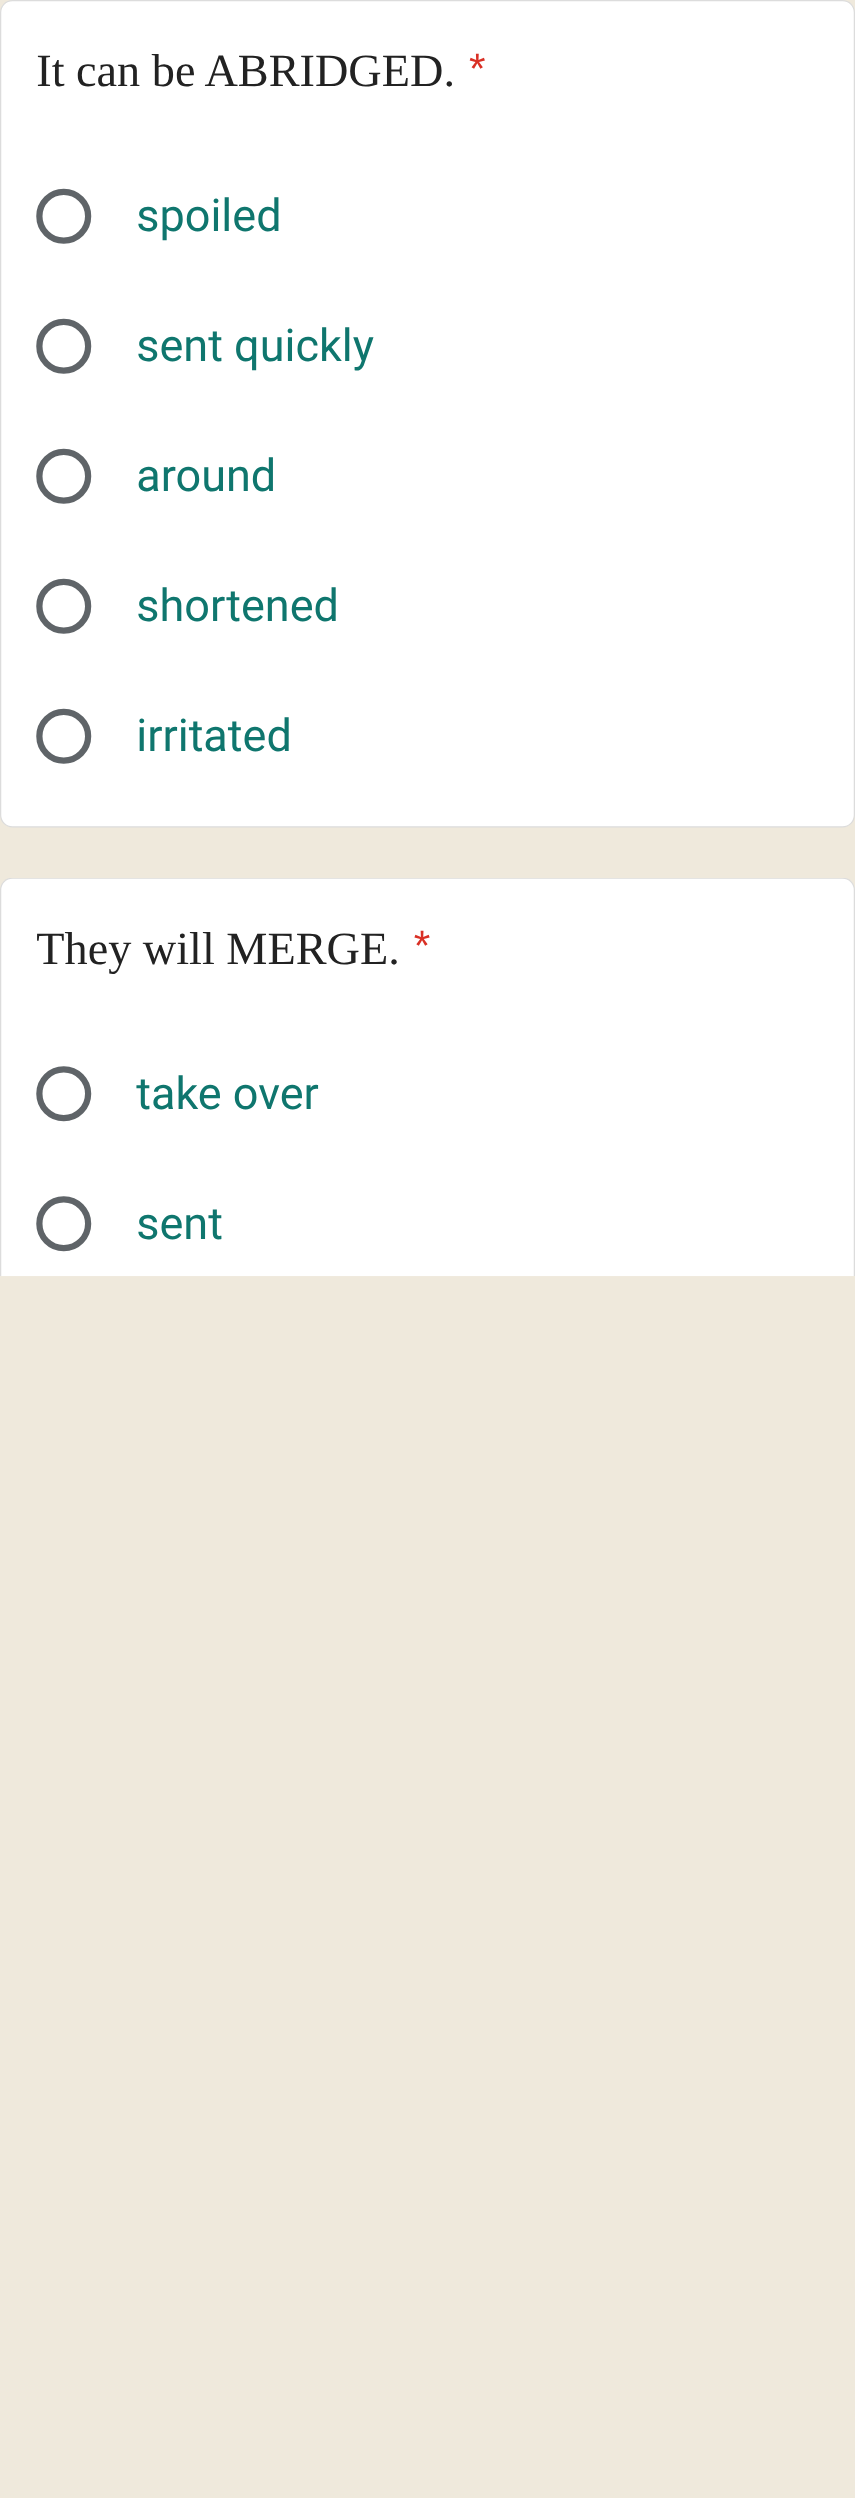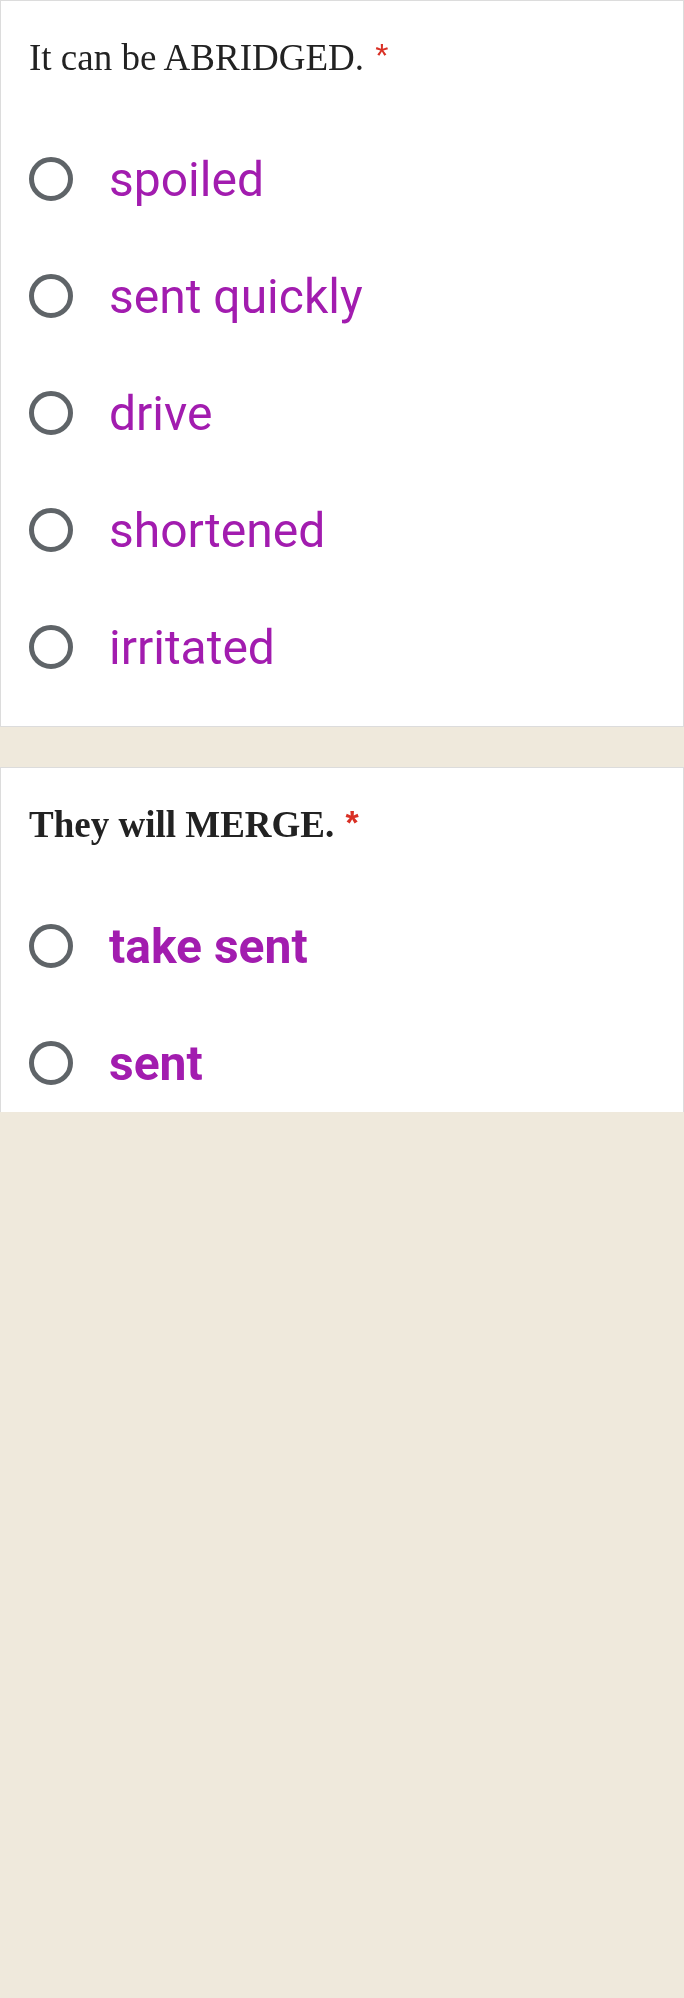--- a/index.html
+++ b/index.html
@@ -8,21 +8,21 @@
       box-sizing: border-box;
     }
     body {
       font-family: Arial, sans-serif;
       background: #efe9dc;
       width: 684px;
     }
     .question-card {
       background: #ffffff;
       border: 1px solid #dcdcdc;
-      border-radius: 0;
+      border-radius: 10px;
       padding: 32px 28px 50px 28px;
       margin-bottom: 40px;
     }
     .question-title {
       font-family: Georgia, 'Times New Roman', serif;
       font-size: 37px;
       color: #222;
       margin-bottom: 68px;
       line-height: 1.35;
     }
@@ -45,68 +45,67 @@
     .radio-circle {
       width: 44px;
       height: 44px;
       border: 5px solid #5f6468;
       border-radius: 50%;
       flex-shrink: 0;
       margin-right: 36px;
     }
     .option-label {
       font-family: 'Roboto', Arial, sans-serif;
-      font-size: 48px;
-      color: #a21caf;
+      font-size: 36px;
+      color: #0f766e;
     }
     .q2 {
       margin-bottom: 0;
       border-bottom: none;
       border-bottom-left-radius: 0;
       border-bottom-right-radius: 0;
       padding-bottom: 20px;
-      font-weight: bold;
     }
   </style>
 </head>
 <body>
 
 <div class="question-card">
   <div class="question-title">
     <span>It can be ABRIDGED.</span>
     <span class="required-asterisk">*</span>
   </div>
   <div class="option-row">
     <div class="radio-circle"></div>
     <span class="option-label">spoiled</span>
   </div>
   <div class="option-row">
     <div class="radio-circle"></div>
     <span class="option-label">sent quickly</span>
   </div>
   <div class="option-row">
     <div class="radio-circle"></div>
-    <span class="option-label">drive</span>
+    <span class="option-label">around</span>
   </div>
   <div class="option-row">
     <div class="radio-circle"></div>
     <span class="option-label">shortened</span>
   </div>
   <div class="option-row">
     <div class="radio-circle"></div>
     <span class="option-label">irritated</span>
   </div>
 </div>
 
 <div class="question-card q2">
   <div class="question-title">
     <span>They will MERGE.</span>
     <span class="required-asterisk">*</span>
   </div>
   <div class="option-row">
     <div class="radio-circle"></div>
-    <span class="option-label">take sent</span>
+    <span class="option-label">take over</span>
   </div>
   <div class="option-row">
     <div class="radio-circle"></div>
     <span class="option-label">sent</span>
   </div>
 </div>
 
 </body></html>

